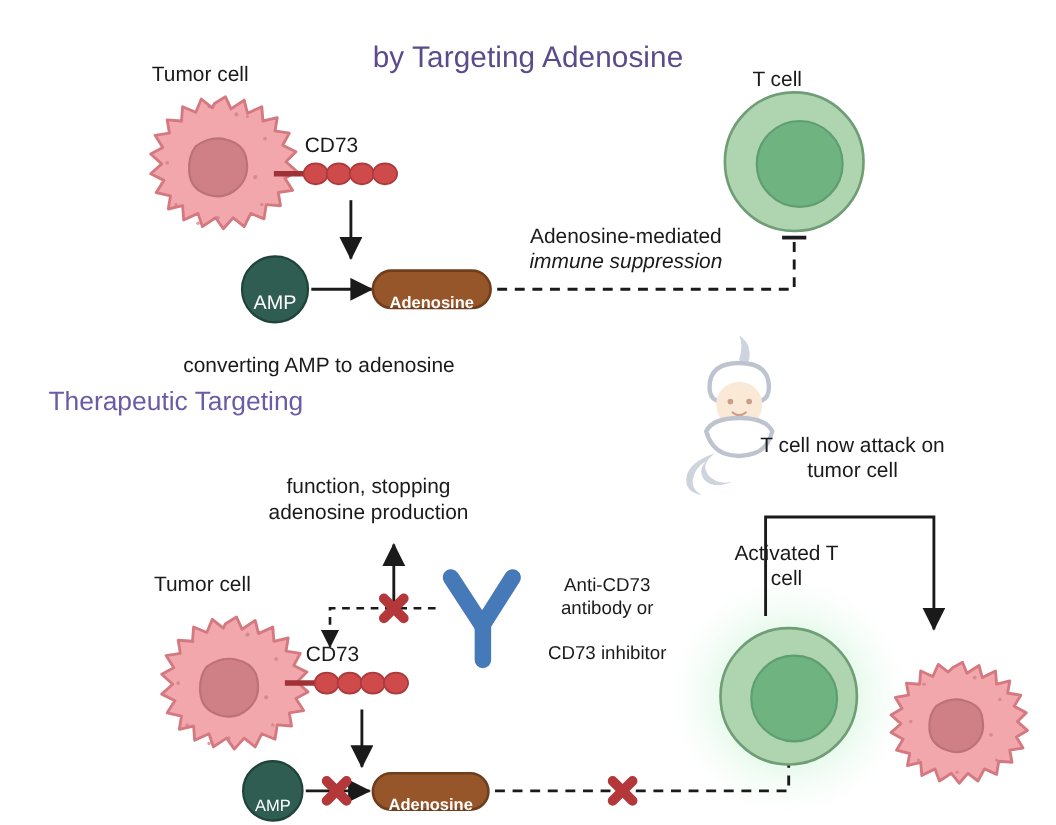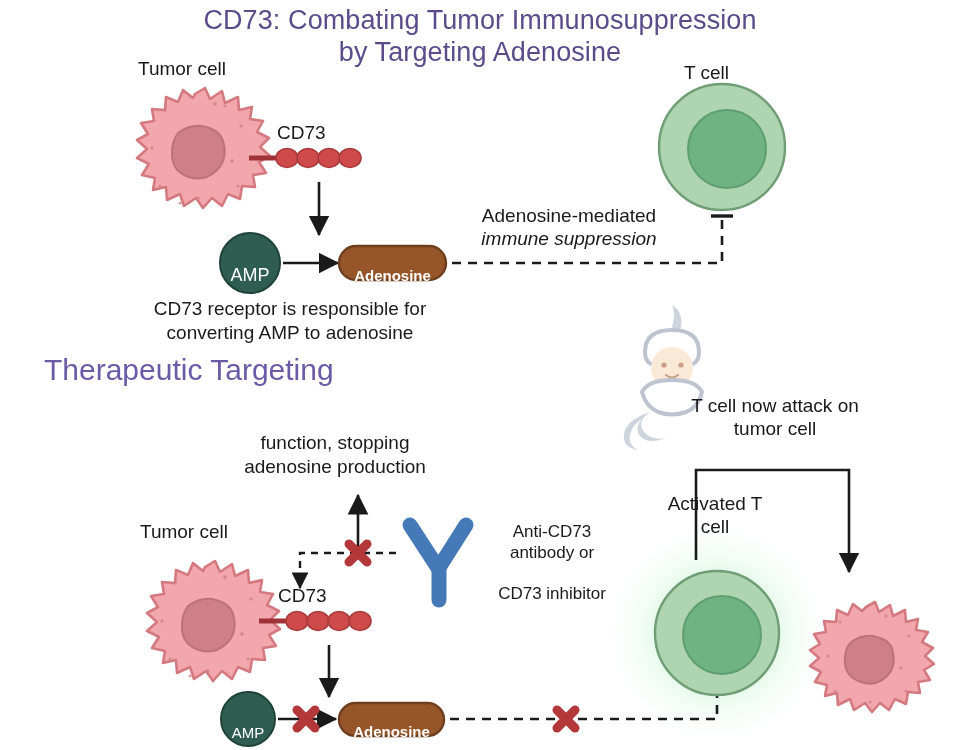--- a/index.html
+++ b/index.html
@@ -10,21 +10,21 @@
     overflow:hidden;
     position:relative;
   }
   #stage{position:absolute;left:0;top:0;width:960px;height:750px;}
   svg.layer{position:absolute;left:0;top:0;width:960px;height:750px;overflow:visible;}
   .txt{position:absolute;color:#1a1a1a;line-height:1.18;white-space:pre;}
   .title{
     color:#5c4b8a;font-size:27px;text-align:center;width:960px;left:0;
     letter-spacing:.1px;line-height:1.22;
   }
-  .section-head{color:#6b5aa5;font-size:30px;}
+  .section-head{color:#6b5aa5;font-size:24px;}
   .label{font-size:19px;}
   .label-c{text-align:center;}
   .small{font-size:17px;}
   .node-text{
     position:absolute;color:#ffffff;font-weight:bold;font-size:15px;
     display:flex;align-items:center;justify-content:center;margin-top:12px;
   }
   .amp-text{font-size:18px;font-weight:normal;}
   .wm{position:absolute;pointer-events:none;}
   .wm-assay{color:#bfe2f2;}
@@ -43,21 +43,20 @@
       <path d="M645 352 q0 -22 27 -22 q27 0 27 22 q0 9 -6 12 l-42 0 q-6 -3 -6 -12 z" fill="#ffffff" stroke="#b2bac8" stroke-width="4"></path>
       <ellipse cx="672" cy="368" rx="21" ry="21" fill="#fbe6d2"></ellipse>
       <circle cx="664" cy="365" r="2.6" fill="#c18f6e"></circle>
       <circle cx="681" cy="365" r="2.6" fill="#c18f6e"></circle>
       <path d="M666 375 q6 5 12 0" stroke="#c18f6e" stroke-width="2" fill="none" stroke-linecap="round"></path>
       <path d="M642 392 q6 -12 30 -12 q24 0 30 12 q-4 16 -16 20 q-14 5 -28 0 q-12 -5 -16 -20 z" fill="#ffffff" stroke="#b2bac8" stroke-width="4"></path>
       <path d="M650 412 q-14 10 -6 20 q8 9 22 6 q-18 7 -26 -2 q-6 -8 2 -17 q-10 6 -12 16 q-2 10 8 15 q-16 -3 -14 -16 q2 -14 26 -22 z" fill="#c6cdd9"></path>
     </g>
   </svg>
 
-  <div class="txt title" style="top:4px;">CD73: Combating Tumor Immunosuppression</div>
   <div class="txt title" style="top:36px;">by Targeting Adenosine</div>
 
   <svg class="layer" style="z-index:2;">
     <defs>
       <marker id="ah" markerWidth="9" markerHeight="9" refX="7.5" refY="4" orient="auto">
         <path d="M0,0 L8,4 L0,8 z" fill="#1a1a1a"></path>
       </marker>
       <marker id="ahs" markerWidth="8" markerHeight="8" refX="6.5" refY="3.5" orient="auto">
         <path d="M0,0 L7,3.5 L0,7 z" fill="#1a1a1a"></path>
       </marker>
@@ -208,21 +207,20 @@
 
   <div style="position:absolute;z-index:3;left:0;top:0;width:960px;height:750px;">
 
     <div class="txt label" style="left:138px;top:58px;">Tumor cell</div>
     <div class="txt label" style="left:277px;top:122px;">CD73</div>
     <div class="node-text amp-text" style="left:220px;top:248px;width:60px;height:30px;">AMP</div>
     <div class="node-text" style="left:339px;top:247px;width:107px;height:32px;">Adenosine</div>
     <div class="txt label" style="left:684px;top:62px;">T cell</div>
     <div class="txt label label-c" style="left:458px;top:205px;width:222px;">Adenosine-mediated</div>
     <div class="txt label label-c" style="left:458px;top:228px;width:222px;font-style:italic;">immune suppression</div>
-    <div class="txt label label-c" style="left:110px;top:298px;width:360px;">CD73 receptor is responsible for</div>
     <div class="txt label label-c" style="left:110px;top:322px;width:360px;">converting AMP to adenosine</div>
 
     <div class="txt section-head" style="left:44px;top:352px;">Therapeutic Targeting</div>
     <div class="txt label label-c" style="left:190px;top:432px;width:290px;">function, stopping</div>
     <div class="txt label label-c" style="left:190px;top:456px;width:290px;">adenosine production</div>
 
     <div class="txt label" style="left:140px;top:521px;">Tumor cell</div>
     <div class="txt label" style="left:278px;top:585px;">CD73</div>
     <div class="node-text" style="left:222px;top:707px;width:52px;height:26px;font-size:15px;font-weight:normal;">AMP</div>
     <div class="node-text" style="left:339px;top:704px;width:105px;height:31px;">Adenosine</div>

